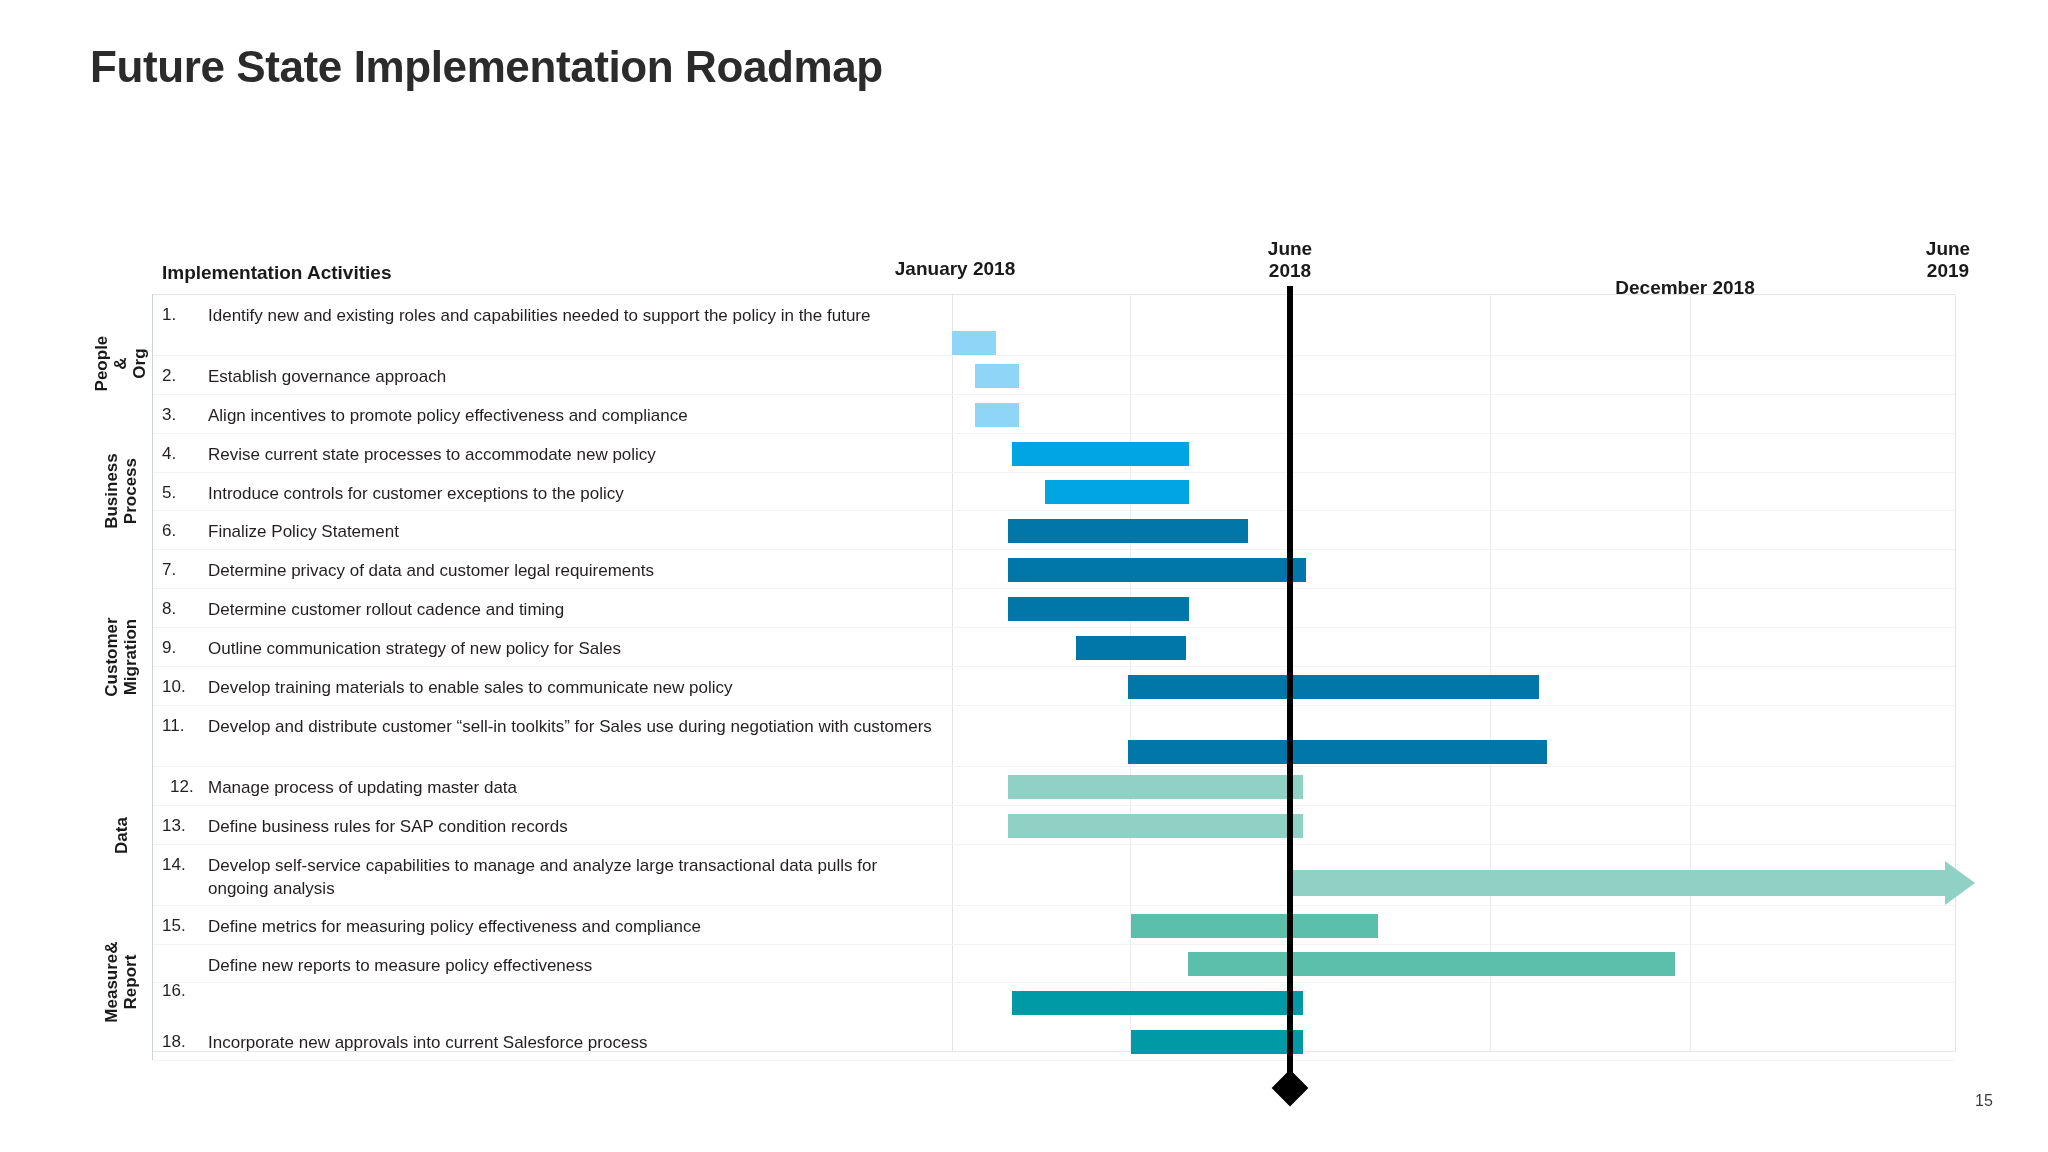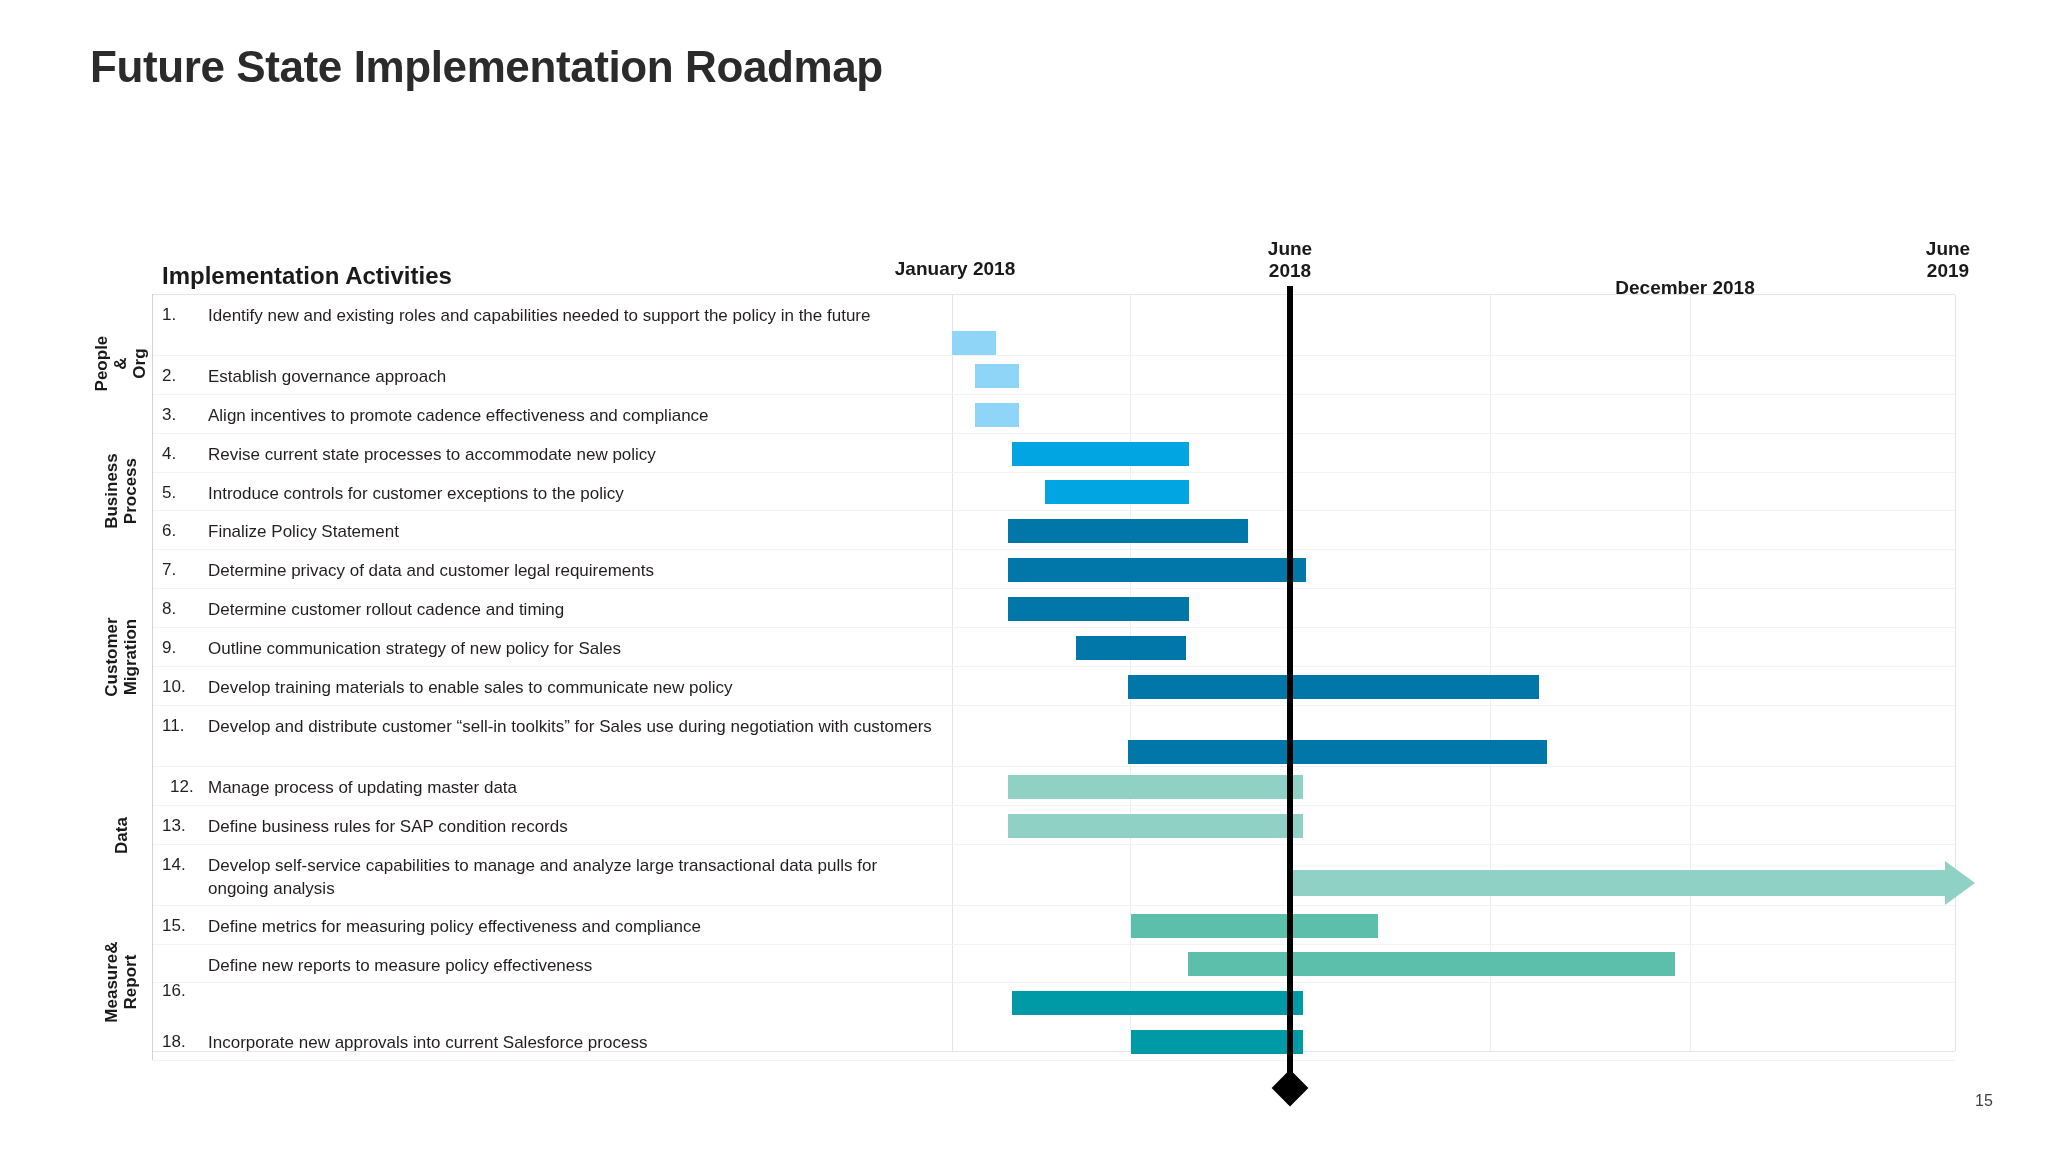--- a/index.html
+++ b/index.html
@@ -60,21 +60,21 @@
     font-weight: bold;
     color: #1a1a1a;
     text-align: center;
     line-height: 1.15;
     white-space: pre-line;
   }
   .th-activities {
     position: absolute;
     left: 72px;
     top: 32px;
-    font-size: 24px;
+    font-size: 19px;
     font-weight: bold;
     color: #1a1a1a;
     white-space: nowrap;
   }
 
   .grid-area {
     position: absolute;
     left: 62px;
     top: 64px;
     width: 1803px;
@@ -226,21 +226,21 @@
         <div class="row-text" style="top: 10px;">Identify new and existing roles and capabilities needed to support the policy in the future</div>
       </div>
       <div class="bar" style="left: 800px; top: 36px; width: 44px; background: rgb(143, 213, 247);"></div>
       <div class="row" style="top: 61px; height: 39px;">
         <div class="row-num" style="top: 10px;">2.</div>
         <div class="row-text" style="top: 10px;">Establish governance approach</div>
       </div>
       <div class="bar" style="left: 823px; top: 68.5px; width: 44px; background: rgb(143, 213, 247);"></div>
       <div class="row" style="top: 100px; height: 39px;">
         <div class="row-num" style="top: 10px;">3.</div>
-        <div class="row-text" style="top: 10px;">Align incentives to promote cadence effectiveness and compliance</div>
+        <div class="row-text" style="top: 10px;">Align incentives to promote policy effectiveness and compliance</div>
       </div>
       <div class="bar" style="left: 823px; top: 107.5px; width: 44px; background: rgb(143, 213, 247);"></div>
       <div class="row" style="top: 139px; height: 39px;">
         <div class="row-num" style="top: 10px;">4.</div>
         <div class="row-text" style="top: 10px;">Revise current state processes to accommodate new policy</div>
       </div>
       <div class="bar" style="left: 860px; top: 146.5px; width: 177px; background: rgb(0, 165, 225);"></div>
       <div class="row" style="top: 178px; height: 38px;">
         <div class="row-num" style="top: 10px;">5.</div>
         <div class="row-text" style="top: 10px;">Introduce controls for customer exceptions to the policy</div>

